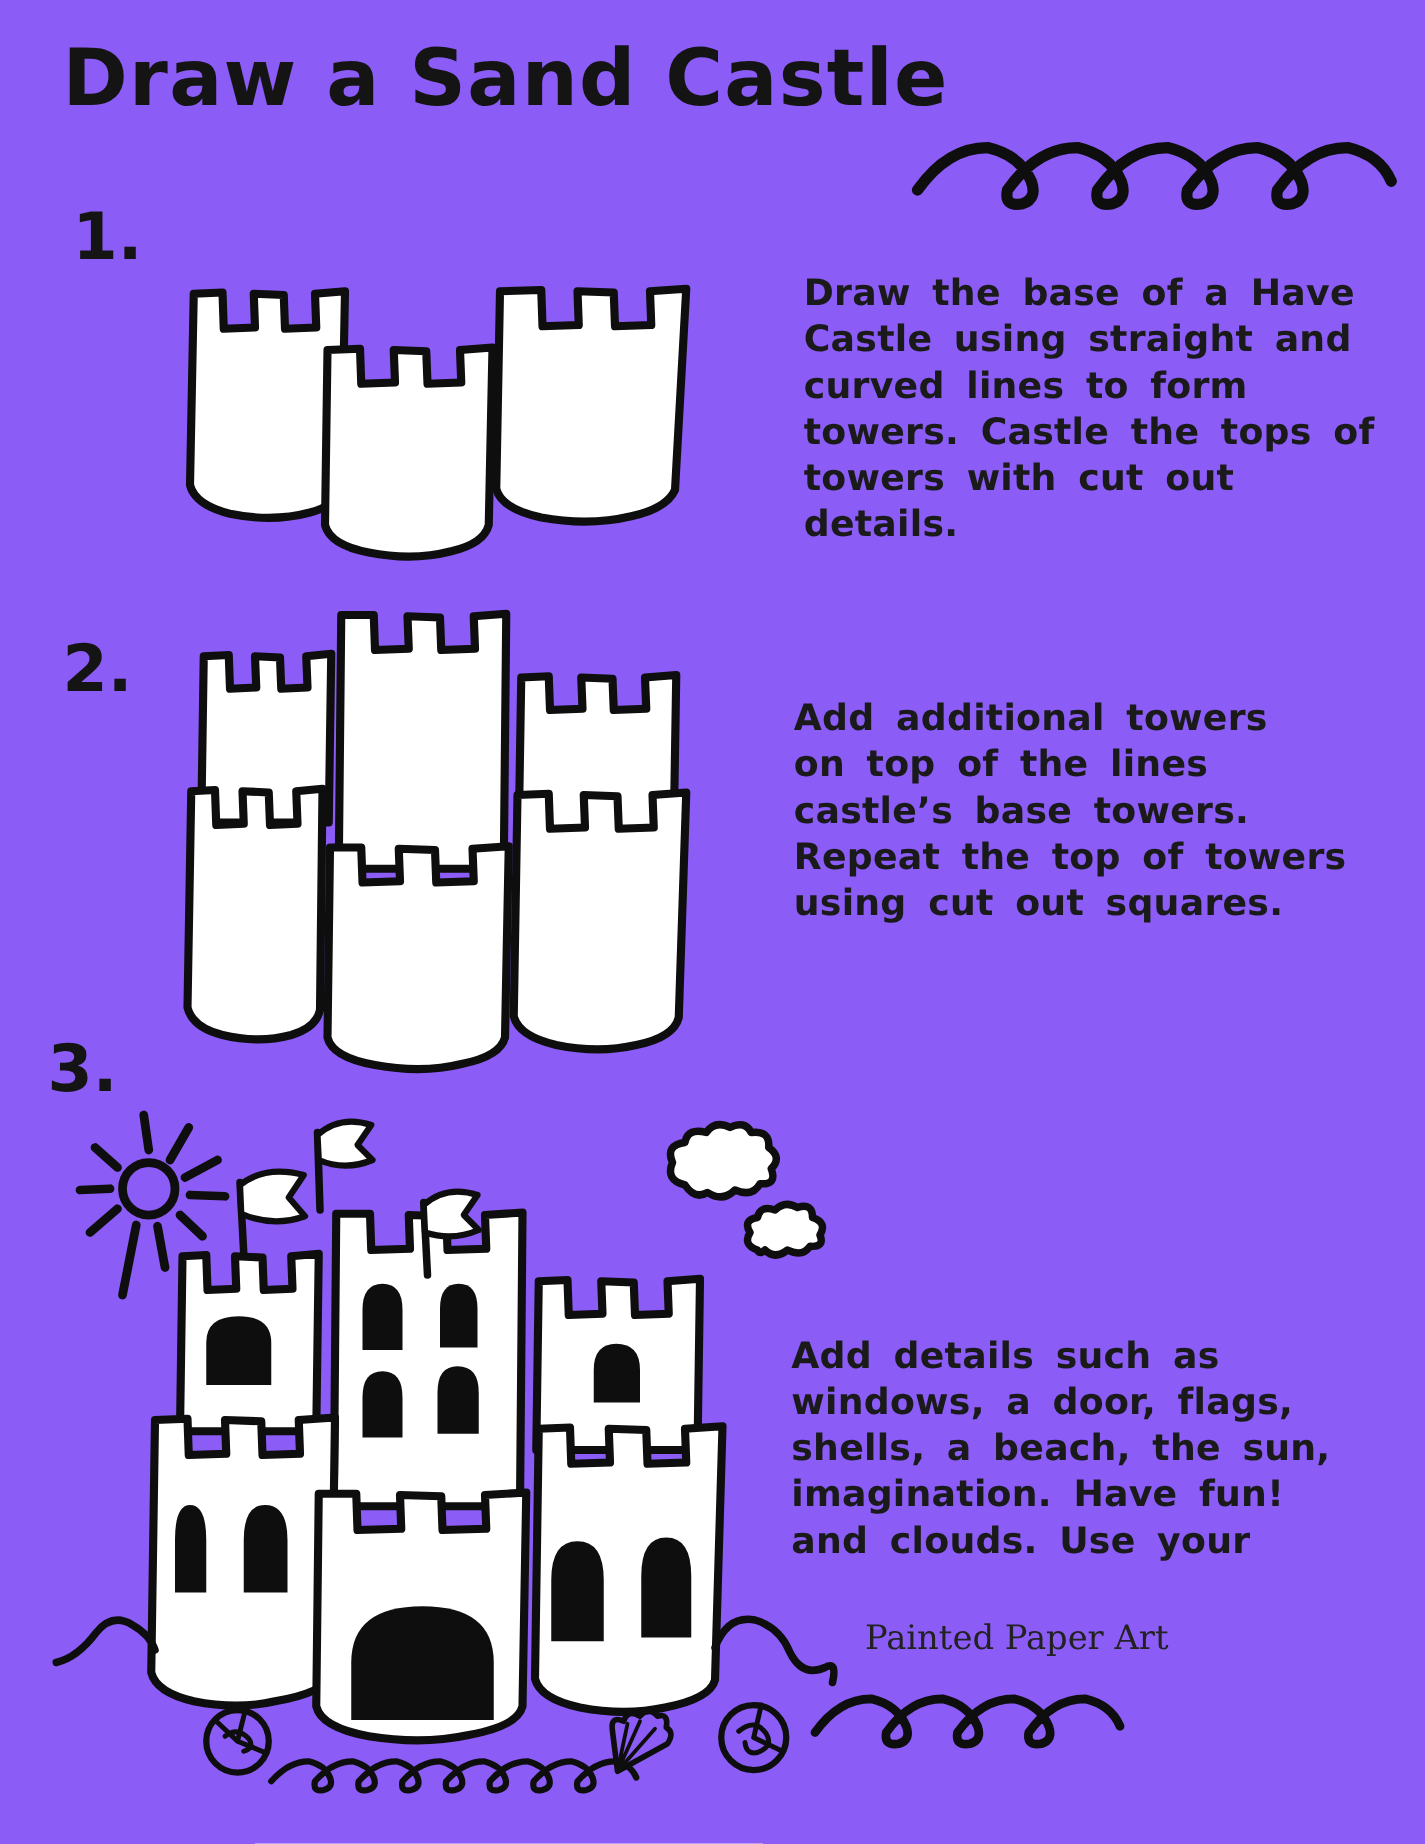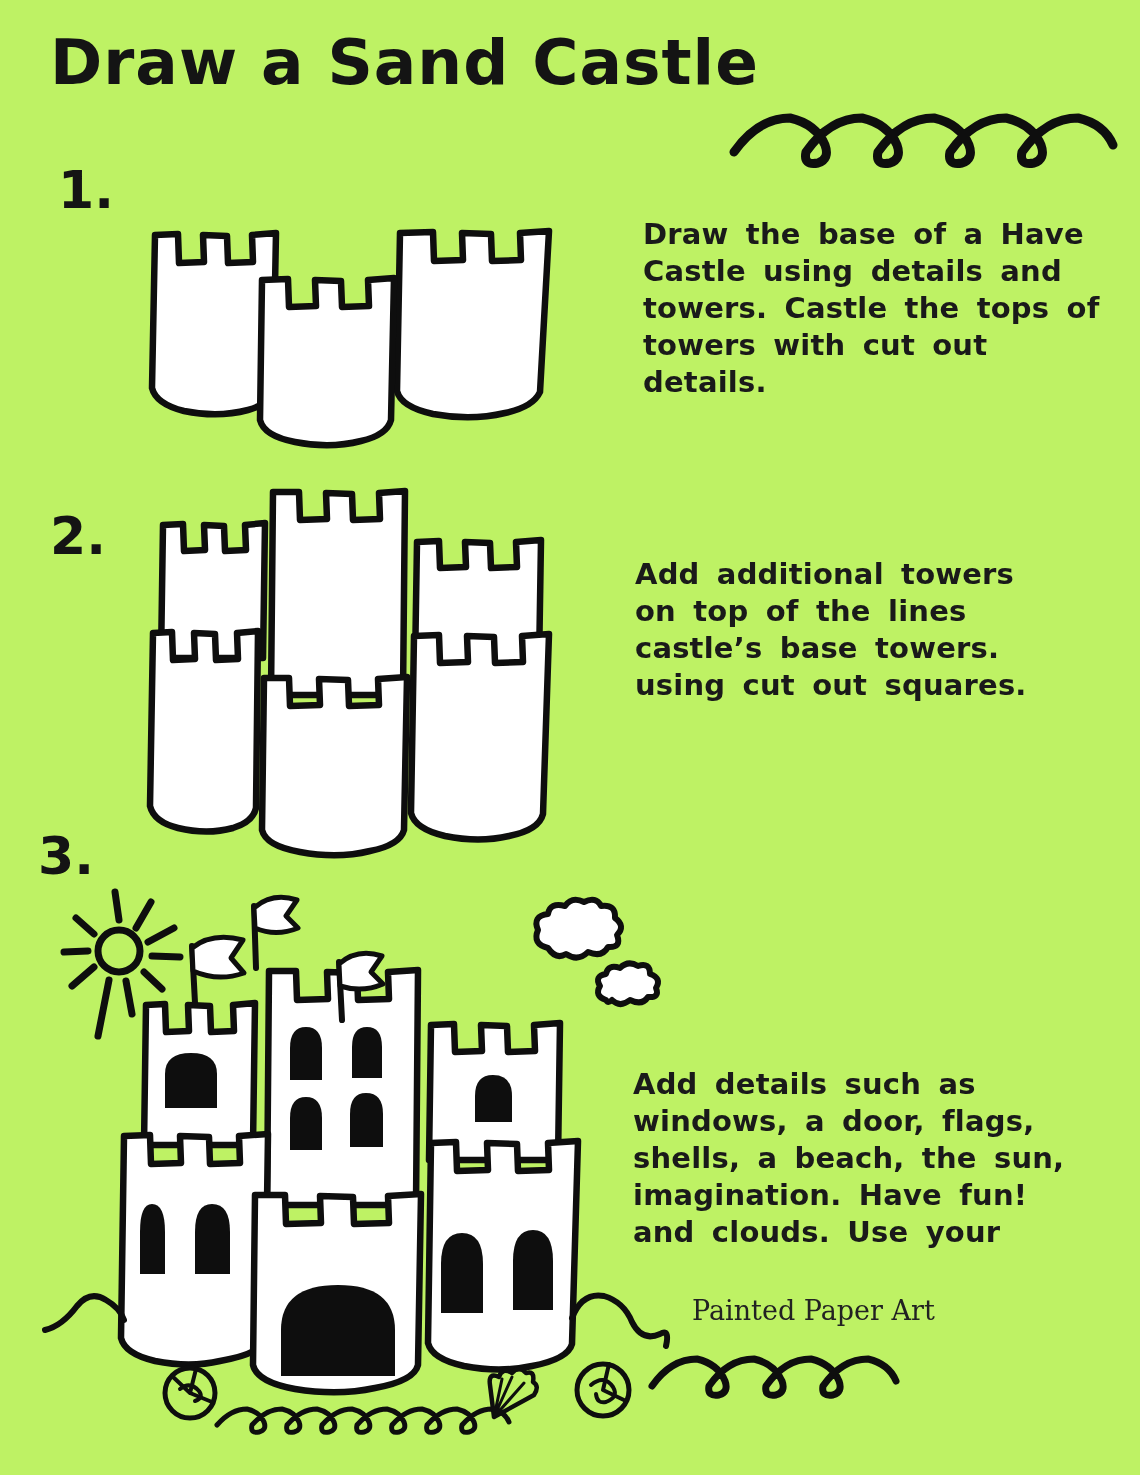--- a/index.html
+++ b/index.html
@@ -1,16 +1,16 @@
 <!DOCTYPE html>
 <html><head>
 <meta charset="utf-8">
 <style>
   html,body{margin:0;padding:0;background:#ffffff;}
-  #page{position:relative;width:1140px;height:1475px;background:#bef264;overflow:hidden;
+  #page{position:relative;width:1140px;height:1475px;background:#8b5cf6;overflow:hidden;
         font-family:"DejaVu Sans",sans-serif;color:#161616;}
   .abs{position:absolute;}
   #title{left:50px;top:26px;font-size:63px;font-weight:bold;letter-spacing:1px;
          color:#141414;white-space:nowrap;}
   .step-num{font-size:52px;font-weight:bold;color:#141414;}
   #num1{left:58px;top:160px;}
   #num2{left:50px;top:506px;}
   #num3{left:38px;top:826px;}
   .instr{font-size:29px;line-height:37px;font-weight:bold;letter-spacing:0.2px;
          word-spacing:7px;color:#1a1a1a;}
@@ -50,21 +50,22 @@
         L 112 17 L 113 44 L 88 45 L 87 18 L 63 17 L 64 44 L 39 45 L 38 16 Z"></path>
       <path class="tower" d="M 260 15 L 257 173 Q 261 189 293 196 Q 331 203 365 195 Q 393 189 400 174 L 409 13
         L 380 15 L 381 42 L 352 43 L 351 16 L 322 15 L 323 42 L 294 43 L 293 14 Z"></path>
       <path class="tower" d="M 122 62 L 120 202 Q 124 218 155 224 Q 190 231 221 223 Q 247 217 251 202 L 254 60
         L 228 62 L 229 88 L 202 89 L 201 63 L 175 62 L 176 88 L 149 89 L 148 61 Z"></path>
     </g>
   </svg>
 
   <div id="text1" class="abs instr">
     <div>Draw the base of a Have</div>
-    <div>Castle using details and</div>
+    <div>Castle using straight and</div>
+    <div>curved lines to form</div>
     <div>towers. Castle the tops of</div>
     <div>towers with cut out</div>
     <div>details.</div>
   </div>
 
   <div id="num2" class="abs step-num">2.</div>
 
   <svg class="abs" style="left:140px;top:480px" width="420" height="385" viewBox="0 0 420 385">
     <g>
 
@@ -81,20 +82,21 @@
         L 382 156 L 383 182 L 355 183 L 354 157 L 327 156 L 328 182 L 300 183 L 299 155 Z"></path>
       <path class="tower" d="M 124 198 L 122 350 Q 126 366 160 372 Q 198 379 230 371 Q 260 365 264 350 L 267 197
         L 238 199 L 239 225 L 209 226 L 208 200 L 179 199 L 180 225 L 150 226 L 149 198 Z"></path>
     </g>
   </svg>
 
   <div id="text2" class="abs instr">
     <div>Add additional towers</div>
     <div>on top of the lines</div>
     <div>castle’s base towers.</div>
+    <div>Repeat the top of towers</div>
     <div>using cut out squares.</div>
   </div>
 
   <div id="num3" class="abs step-num">3.</div>
 
   <svg class="abs" style="left:20px;top:840px" width="660" height="620" viewBox="0 0 660 620">
 
     <g>
       <circle class="ln" stroke-width="7" cx="99" cy="111" r="21" fill="#fff"></circle>
       <path class="ln" stroke-width="7" d="M 99 80 L 95 52"></path>

